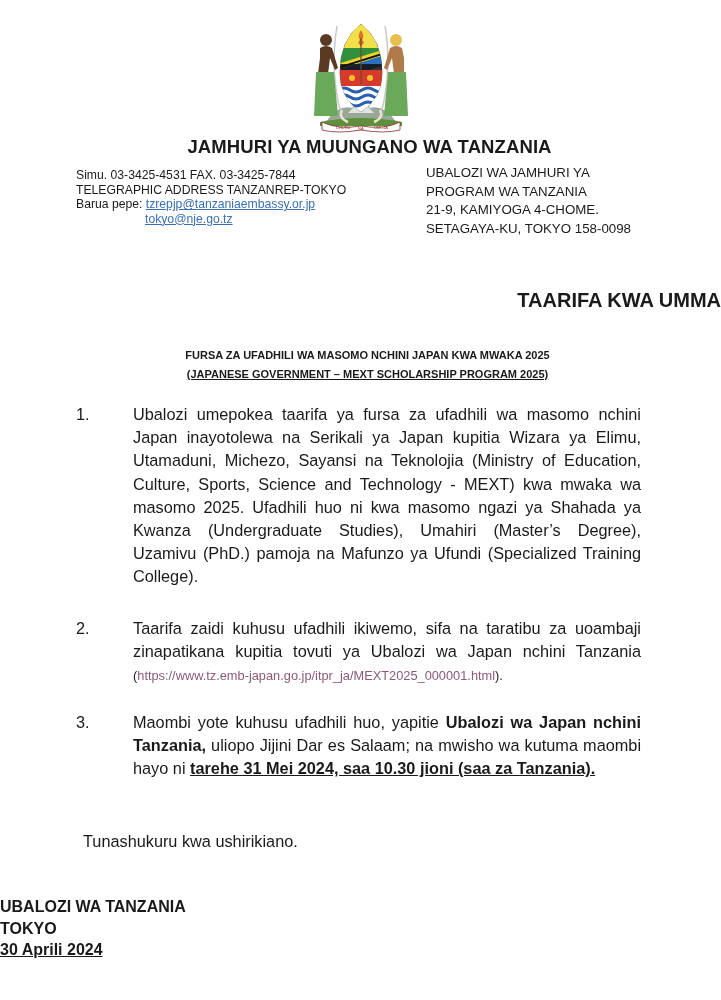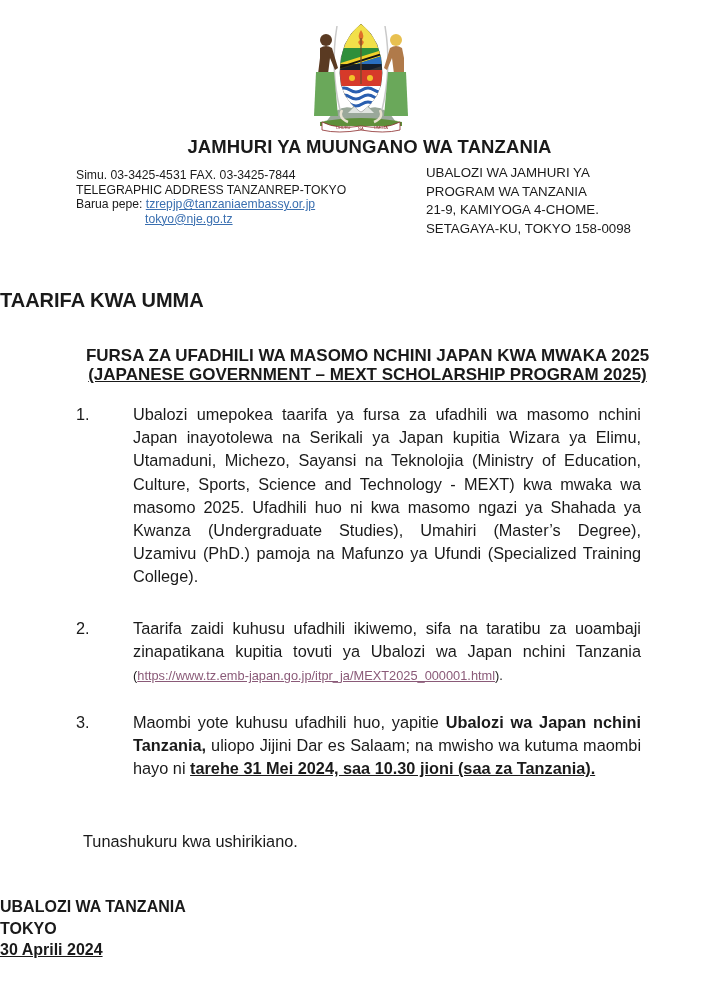--- a/index.html
+++ b/index.html
@@ -12,32 +12,32 @@
   .main-title {
     left: 9px; width: 721px; top: 136px; text-align: center;
     font-weight: bold; font-size: 18.5px; letter-spacing: 0.1px;
   }
   .contact-left { left: 76px; top: 168px; font-size: 12.2px; line-height: 14.6px; }
   .contact-left .row { white-space: nowrap; }
   .contact-left a { color: #3a6fb0; text-decoration: underline; }
   .contact-left .indent { padding-left: 69px; }
   .contact-right { left: 426px; top: 164px; font-size: 13.3px; line-height: 18.6px; white-space: nowrap; }
   .notice-title {
-    left: 0; width: 721px; top: 289px; text-align: left;
+    left: 0; width: 721px; top: 289px; text-align: right;
     font-weight: bold; font-size: 20px;
   }
-  .subject { left: 70px; width: 595px; top: 346px; text-align: center; font-weight: bold; font-size: 17px; line-height: 19px; }
+  .subject { left: 70px; width: 595px; top: 346px; text-align: center; font-weight: bold; font-size: 11px; line-height: 19px; }
   .subject .sub2 { text-decoration: underline; }
   .item { left: 76px; width: 565px; font-size: 16.3px; line-height: 23.2px; }
   .item .num { position: absolute; left: 0; top: 0; }
   .item .txt { margin-left: 57px; text-align: justify; }
   .item1 { top: 403px; }
   .item2 { top: 617px; }
   .item3 { top: 711px; }
-  .link { color: #8a5a78; font-size: 12.8px; text-decoration: underline; }
+  .link { color: #8a5a78; font-size: 12.8px; }
   .paren { font-size: 12.8px; }
   .b { font-weight: bold; }
   .bu { font-weight: bold; text-decoration: underline; }
   .thanks { left: 83px; top: 832px; font-size: 16.3px; }
   .sign { left: 0; width: 721px; top: 896px; text-align: left; font-weight: bold; font-size: 16px; line-height: 21.5px; }
   .sign .date { text-decoration: underline; }
 </style>
 </head>
 <body>
 

